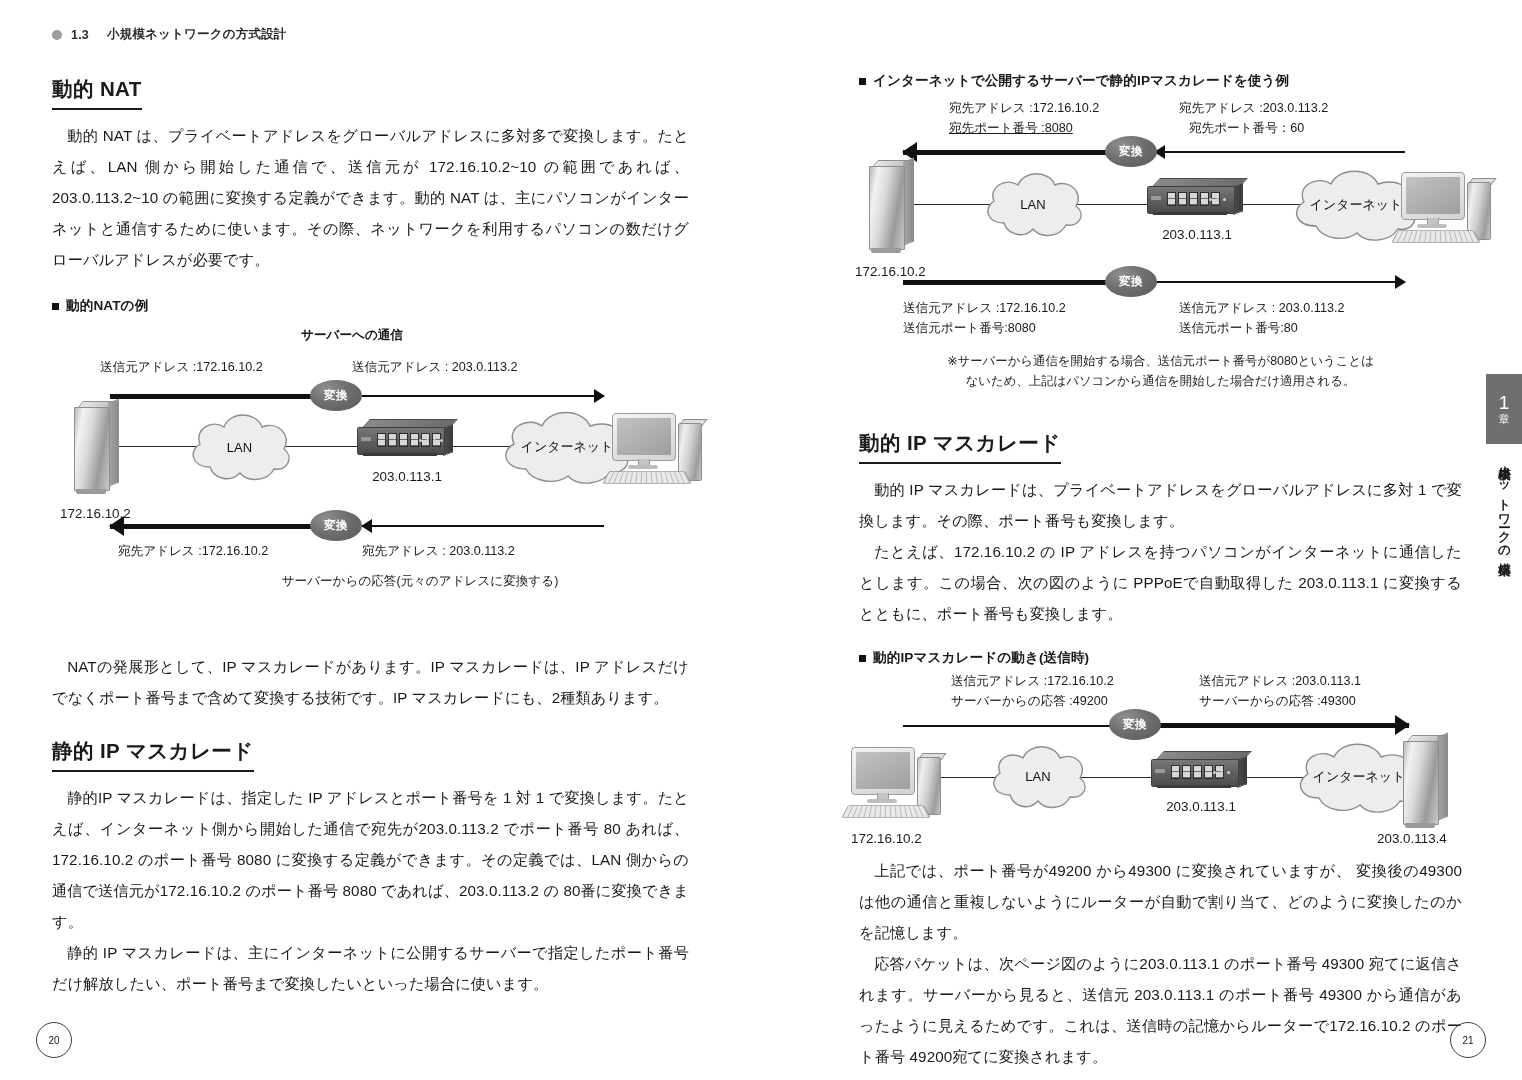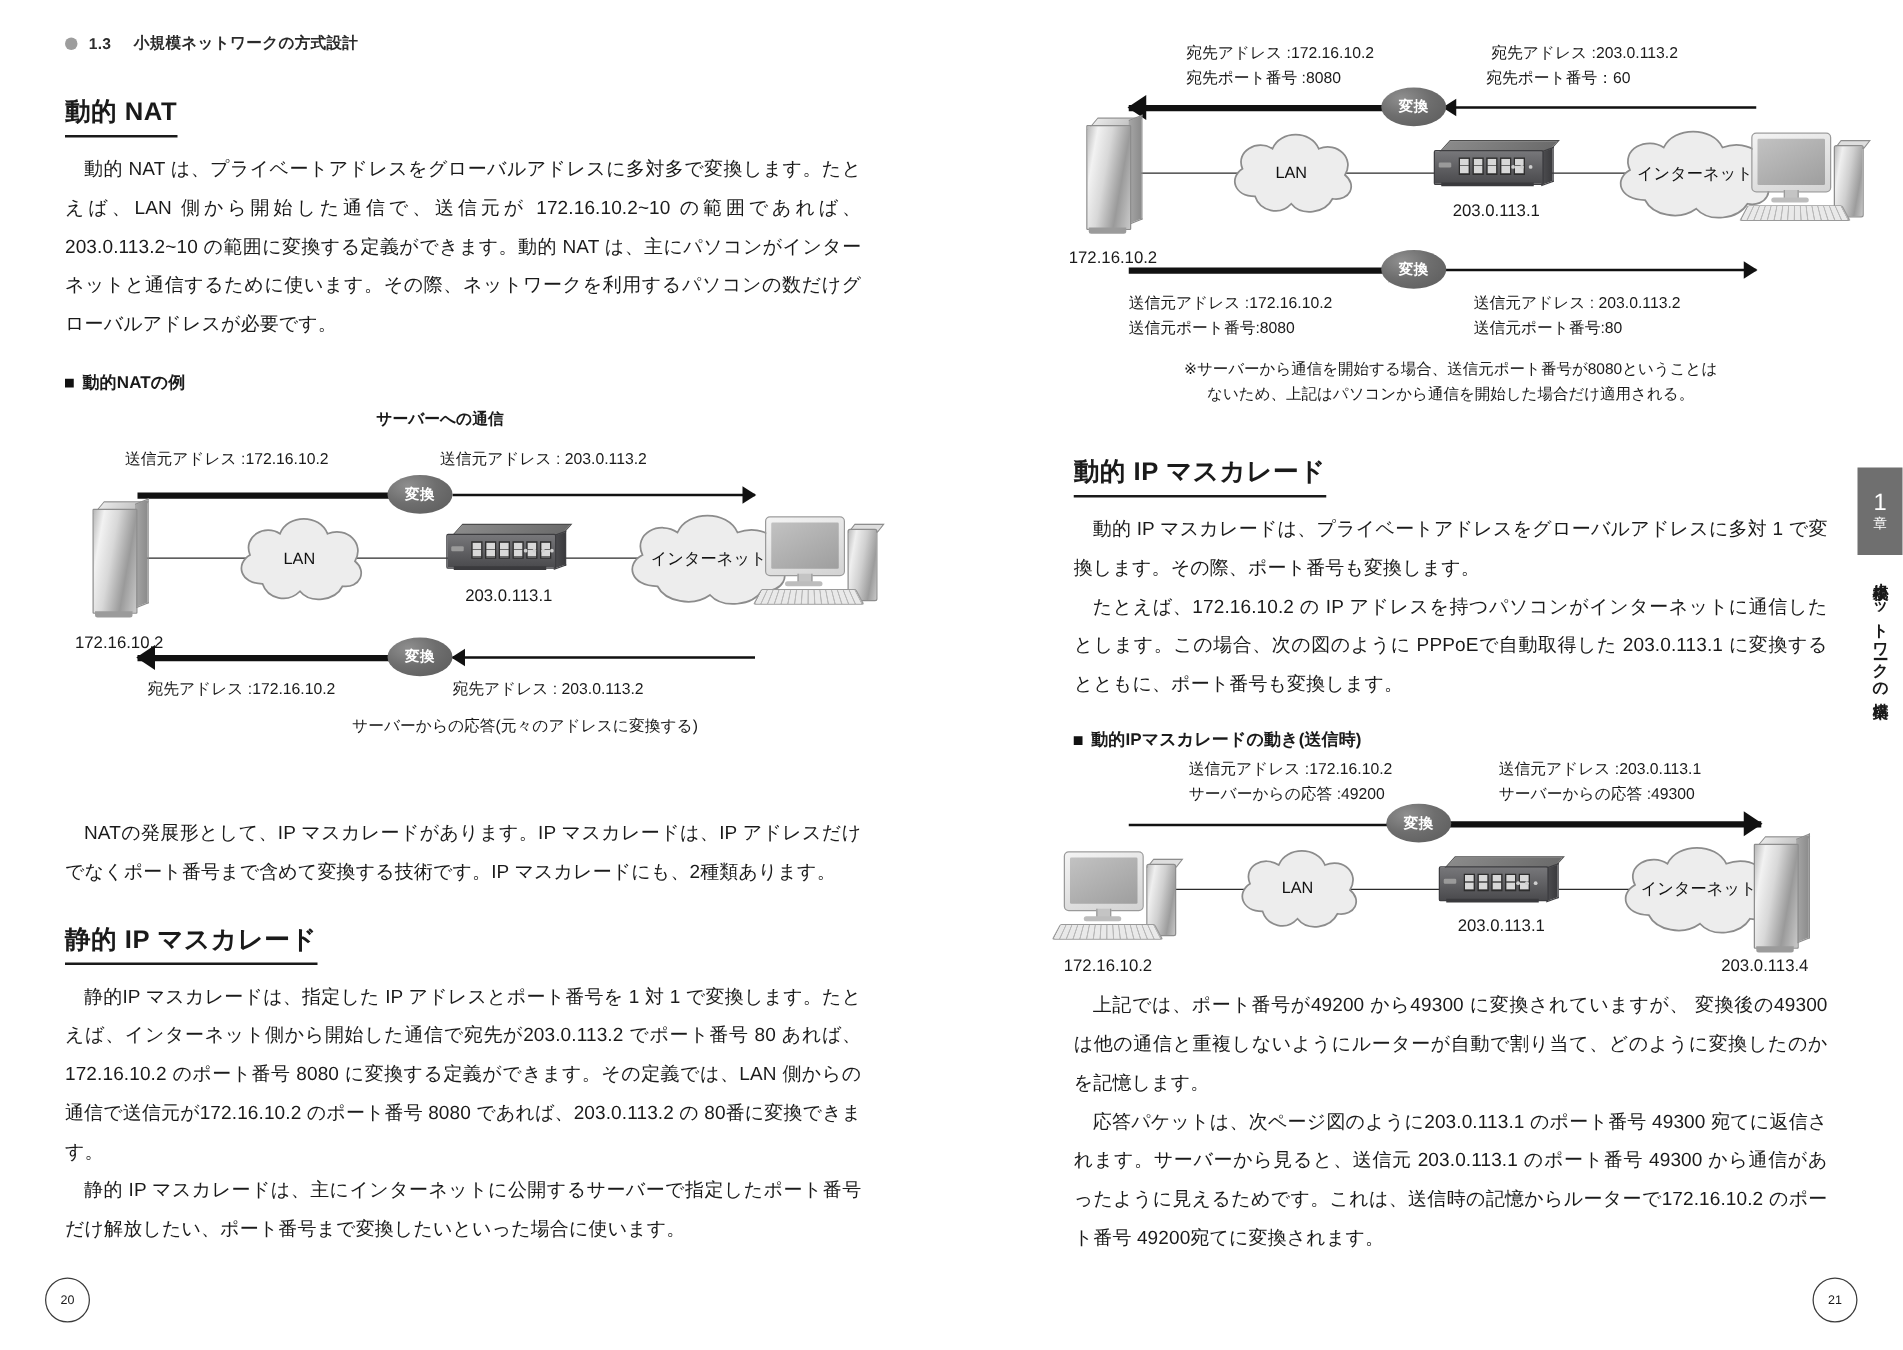--- a/index.html
+++ b/index.html
@@ -276,26 +276,30 @@
     </div>
 
     <p class="body indent">静的IP マスカレードは、指定した IP アドレスとポート番号を 1 対 1 で変換します。たとえば、インターネット側から開始した通信で宛先が203.0.113.2 でポート番号 80 あれば、172.16.10.2 のポート番号 8080 に変換する定義ができます。その定義では、LAN 側からの通信で送信元が172.16.10.2 のポート番号 8080 であれば、203.0.113.2 の 80番に変換できます。</p>
     <p class="body indent">静的 IP マスカレードは、主にインターネットに公開するサーバーで指定したポート番号だけ解放したい、ポート番号まで変換したいといった場合に使います。</p>
 
     <div class="pgnum l">20</div>
   </div>
 
   <div class="page page-right">
 
+    <div class="subhead" style="margin-top:46px;">
+      <span class="sq"></span>
+      <span>インターネットで公開するサーバーで静的IPマスカレードを使う例</span>
+    </div>
 
     <div class="fig" style="height:260px;margin-top:4px;">
 
       <div class="lbl" style="left:90px;top:4px;">宛先アドレス :172.16.10.2</div>
-      <div class="lbl" style="left:90px;top:24px;">宛先ポート番号 :8080</div>
-      <div class="lbl" style="left:334px;top:4px;">宛先アドレス :203.0.113.2</div>
+      <div class="lbl" style="left:90px;top:24px;text-decoration:underline;">宛先ポート番号 :8080</div>
+      <div class="lbl" style="left:320px;top:4px;">宛先アドレス :203.0.113.2</div>
       <div class="lbl" style="left:330px;top:24px;">宛先ポート番号：60</div>
 
       <div class="arrow thick left" style="left:44px;top:54px;width:222px;"></div>
       <div class="arrow left" style="left:296px;top:55px;width:250px;"></div>
       <div class="conv" style="left:246px;top:40px;">変換</div>
 
       <div class="wire" style="left:46px;top:108px;width:96px;"></div>
       <div class="wire" style="left:208px;top:108px;width:86px;"></div>
       <div class="wire" style="left:382px;top:108px;width:62px;"></div>
       <div class="wire" style="left:512px;top:108px;width:38px;"></div>

